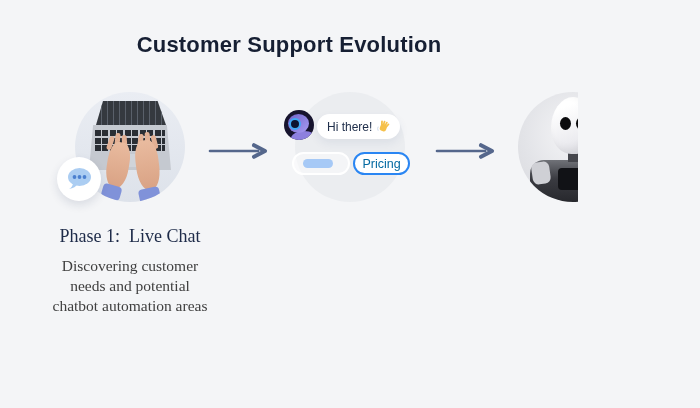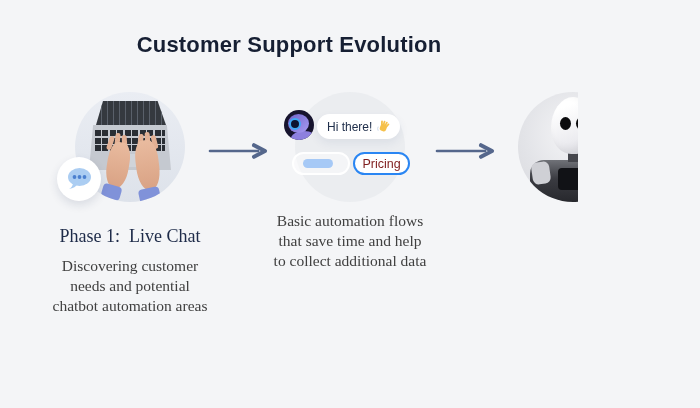--- a/index.html
+++ b/index.html
@@ -67,21 +67,21 @@
   .bot-body { position:absolute; left:7px; bottom:-6px; width:26px; height:15px; border-radius:50%;
     background:#8d80de; }
   .chat-bubble { position:absolute; left:22px; top:22px; height:25px; border-radius:13px;
     background:#fff; box-shadow:0 4px 10px rgba(40,60,110,0.08); display:flex; align-items:center;
     padding:8px 10px; gap:5px; font-size:12px; color:#202f4b; z-index:3; white-space:nowrap; }
   .typing-pill { position:absolute; left:-3px; top:60px; width:58px; height:23px;
     border:2px solid #fff; border-radius:14px; background:rgba(255,255,255,0.45);
     display:flex; align-items:center; z-index:2; }
   .typing-bar { width:30px; height:9px; border-radius:5px; background:#a6c9f6; margin-left:9px; }
   .pricing-btn { position:absolute; left:58px; top:60px; width:57px; height:23px; background:#fff;
-    border:2px solid #2a86f3; border-radius:14px; color:#7f1d1d; font-size:12.5px;
+    border:2px solid #2a86f3; border-radius:14px; color:#0369a1; font-size:12.5px;
     display:flex; align-items:center; justify-content:center; z-index:2; }
 
   
   .p3-photo { width:110px; height:110px; border-radius:50%; overflow:hidden; position:relative;
     background:radial-gradient(circle at 50% 38%, #f5f5f7 0%, #e3e4e8 55%, #d7d8dd 100%); }
   .rob-head { position:absolute; left:33px; top:5px; width:44px; height:57px;
     background:linear-gradient(160deg,#ffffff 20%,#ececf0 70%,#dcdce2 100%);
     border-radius:50% 50% 46% 46% / 55% 55% 45% 45%;
     box-shadow:inset -5px -4px 8px rgba(0,0,0,0.07); }
   .rob-eye { position:absolute; width:11px; height:13px; background:#0b0b0d; border-radius:50%; }
@@ -166,23 +166,20 @@
               <rect x="9.3" y="1.9" width="1.7" height="4.6" rx="0.85" fill="#f6c14b" transform="rotate(22 10.1 3.9)"></rect>
             </g>
           </svg>
         </div>
         <div class="typing-pill">
           <div class="typing-bar"></div>
         </div>
         <div class="pricing-btn">Pricing</div>
       </div>
     </div>
-    <div class="phase-desc">Basic automation flows
-that save time and help
-to collect additional data</div>
   </div>
 
   <svg class="arrow arrow-2" viewBox="0 0 60 16">
     <path d="M2 8 H50" stroke="#55678c" stroke-width="2.6" stroke-linecap="round"></path>
     <path d="M46 2.2 L57 8 L46 13.8" fill="none" stroke="#55678c" stroke-width="4" stroke-linejoin="round" stroke-linecap="round"></path>
   </svg>
 
   <div class="phase phase-3">
     <div class="visual">
       <div class="p3-photo">

